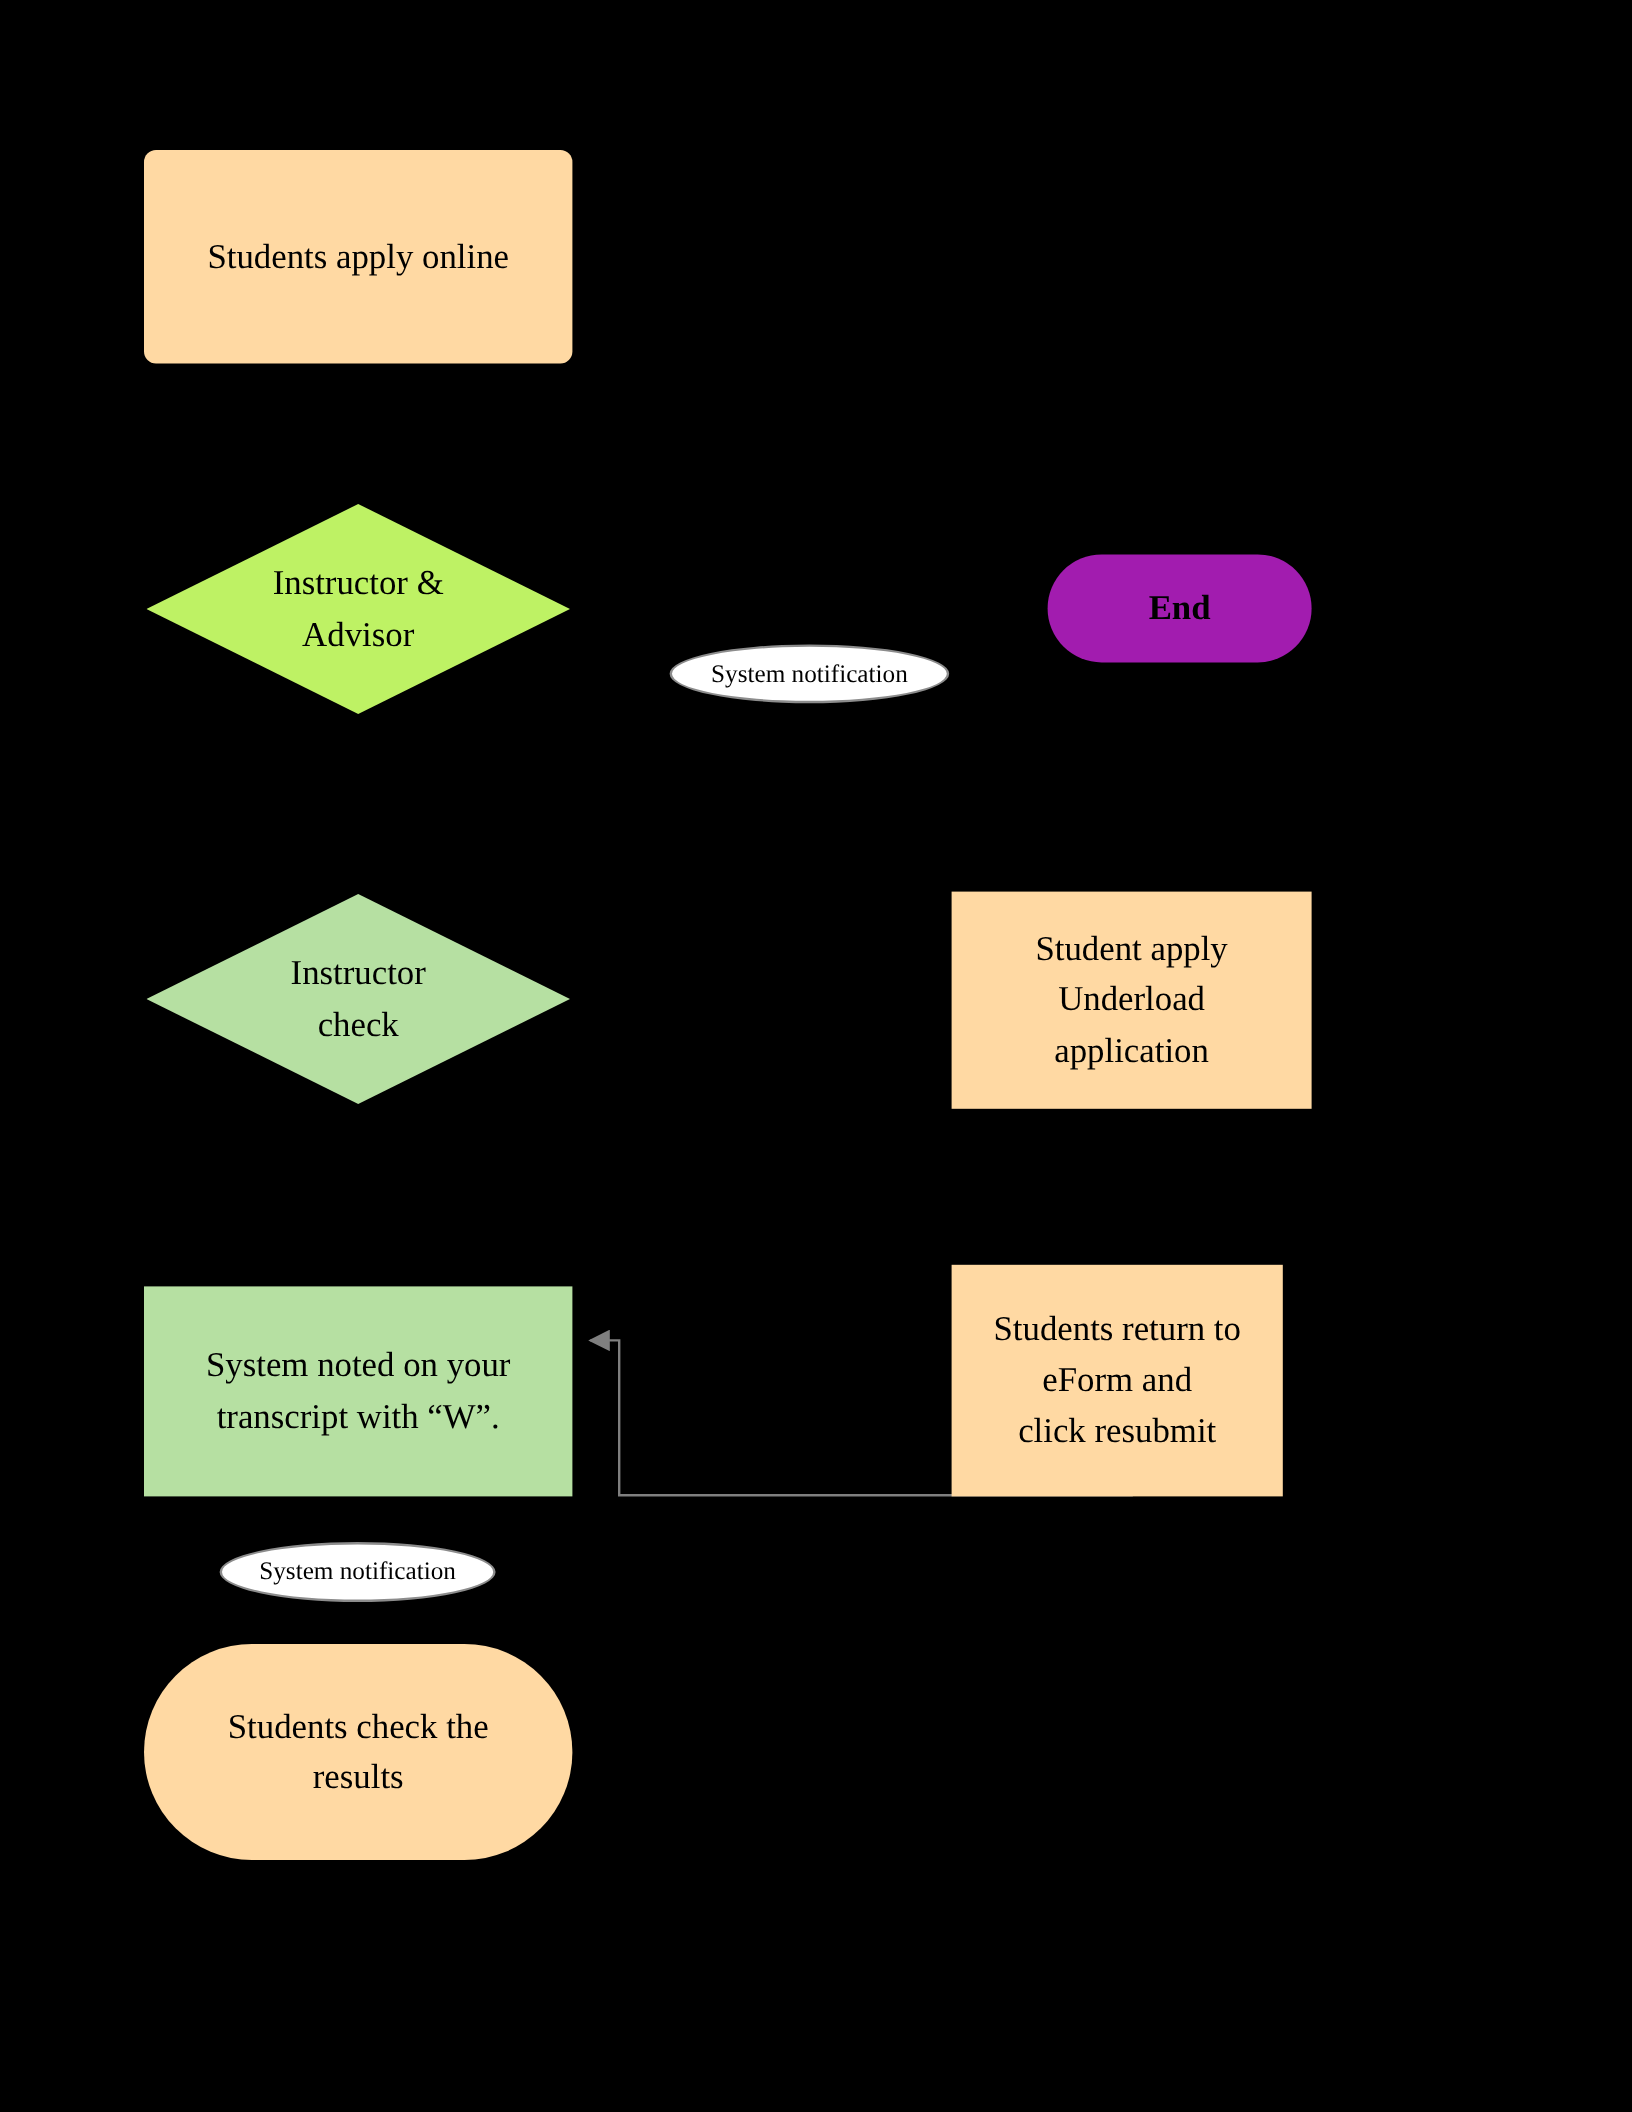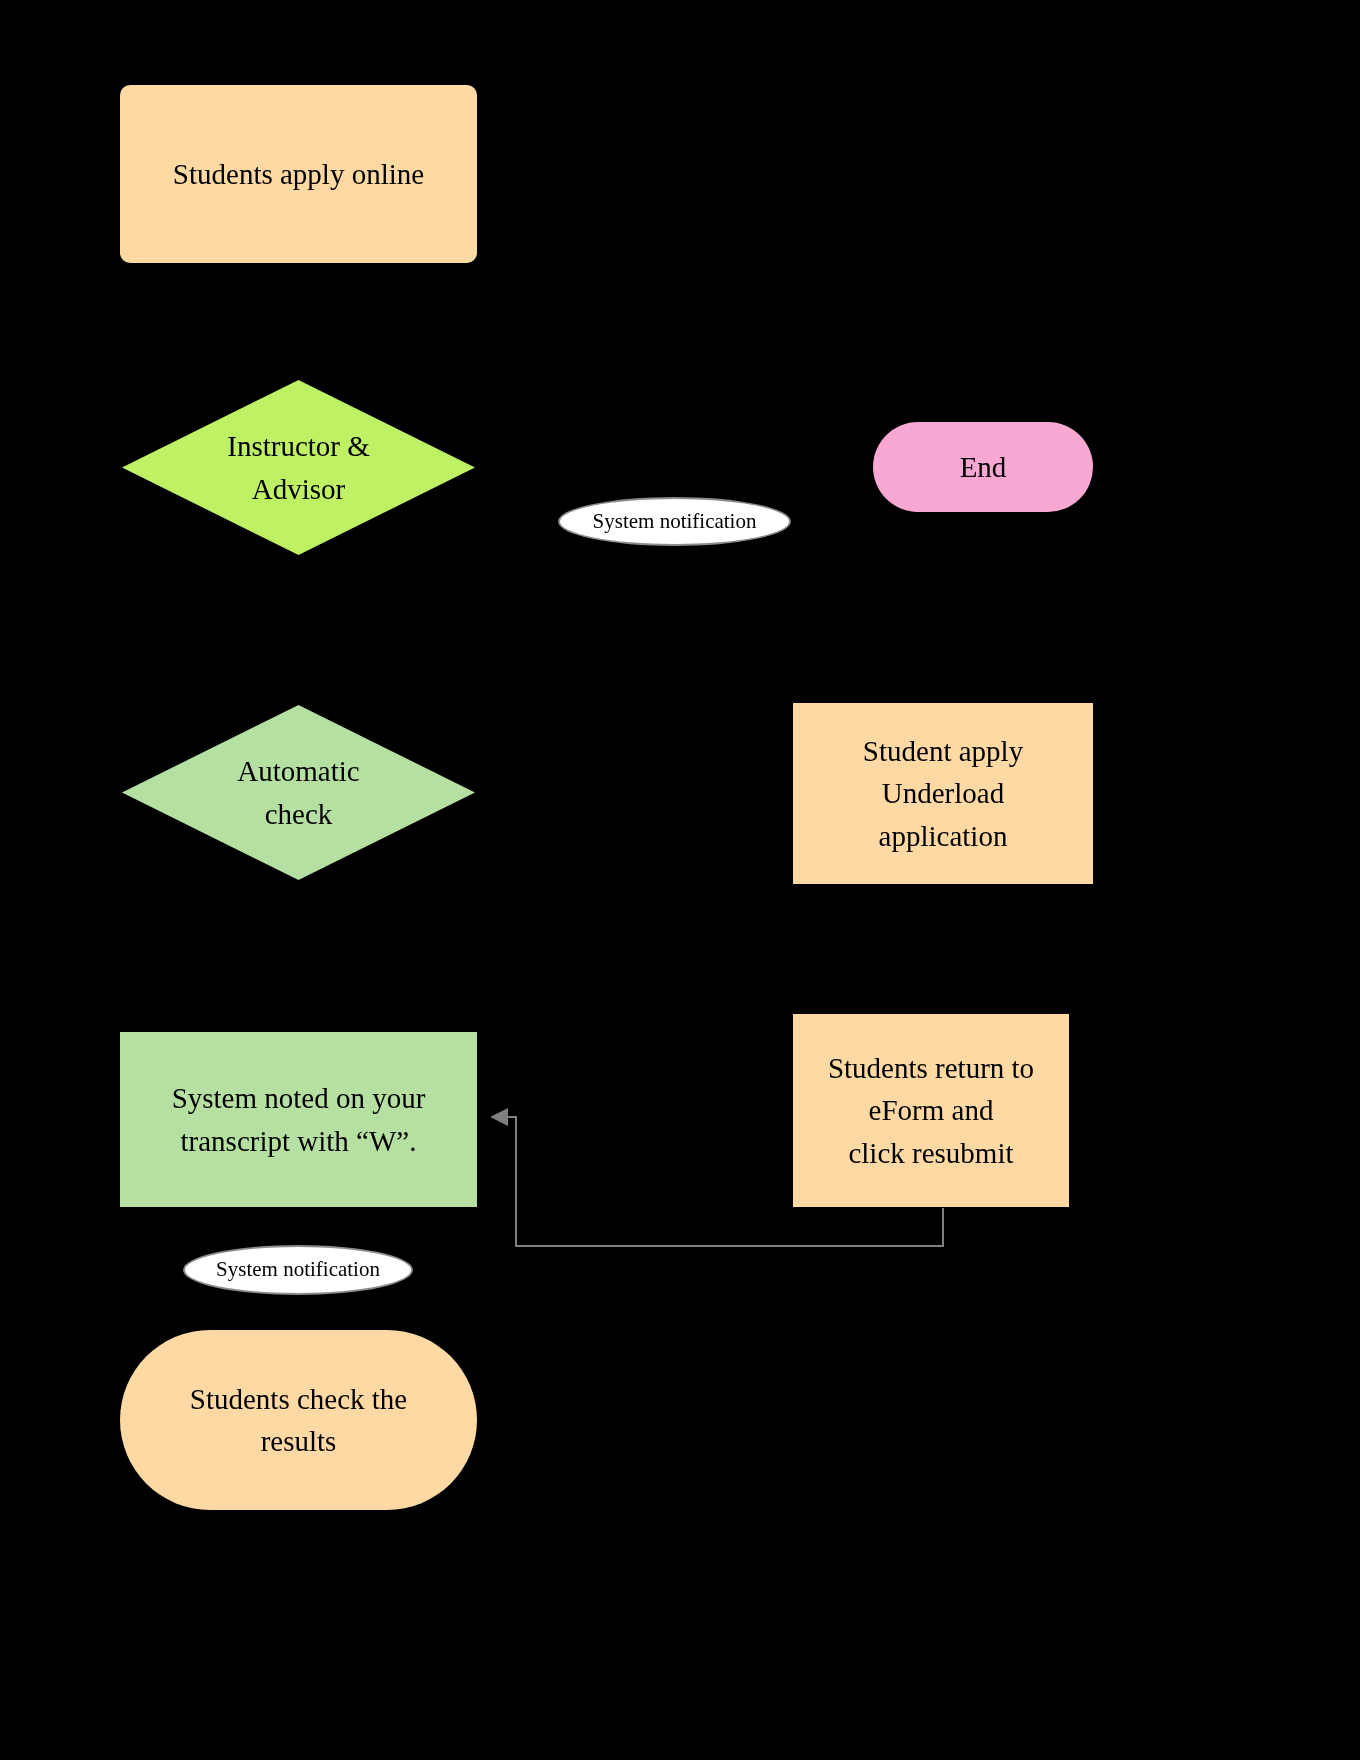--- a/index.html
+++ b/index.html
@@ -22,34 +22,35 @@
     top: 0;
     pointer-events: none;
   }
   .node {
     position: absolute;
     display: flex;
     align-items: center;
     justify-content: center;
     text-align: center;
     box-sizing: border-box;
+    margin-top: 40px;
   }
   .node .label {
     white-space: pre-line;
     font-size: 29px;
     line-height: 1.45;
   }
   .node.small .label {
     font-size: 21px;
     line-height: 1.2;
   }
   .orange { background: #ffd9a3; }
   .blue   { background: #bef264; }
   .green  { background: #b6e0a2; }
-  .pink   { background: #f9a8d4; }
+  .pink   { background: #a21caf; font-weight: bold; }
   .rounded { border-radius: 10px; }
   .pill    { border-radius: 45px; }
   .stadium { border-radius: 90px; }
   .diamond {
     clip-path: polygon(50% 0%, 100% 50%, 50% 100%, 0% 50%);
   }
   .ellipse {
     background: #ffffff;
     border: 2px solid #8c8c8c;
     border-radius: 50%;
@@ -92,21 +93,21 @@
 
   <div class="node pink pill" id="n-end">
     <span class="label">End</span>
   </div>
 
   <div class="node ellipse small" id="n-notify1">
     <span class="label">System notification</span>
   </div>
 
   <div class="node green diamond" id="n-autocheck">
-    <span class="label">Automatic
+    <span class="label">Instructor
 check</span>
   </div>
 
   <div class="node orange" id="n-underload">
     <span class="label">Student apply
 Underload
 application</span>
   </div>
 
   <div class="node green" id="n-transcript">

